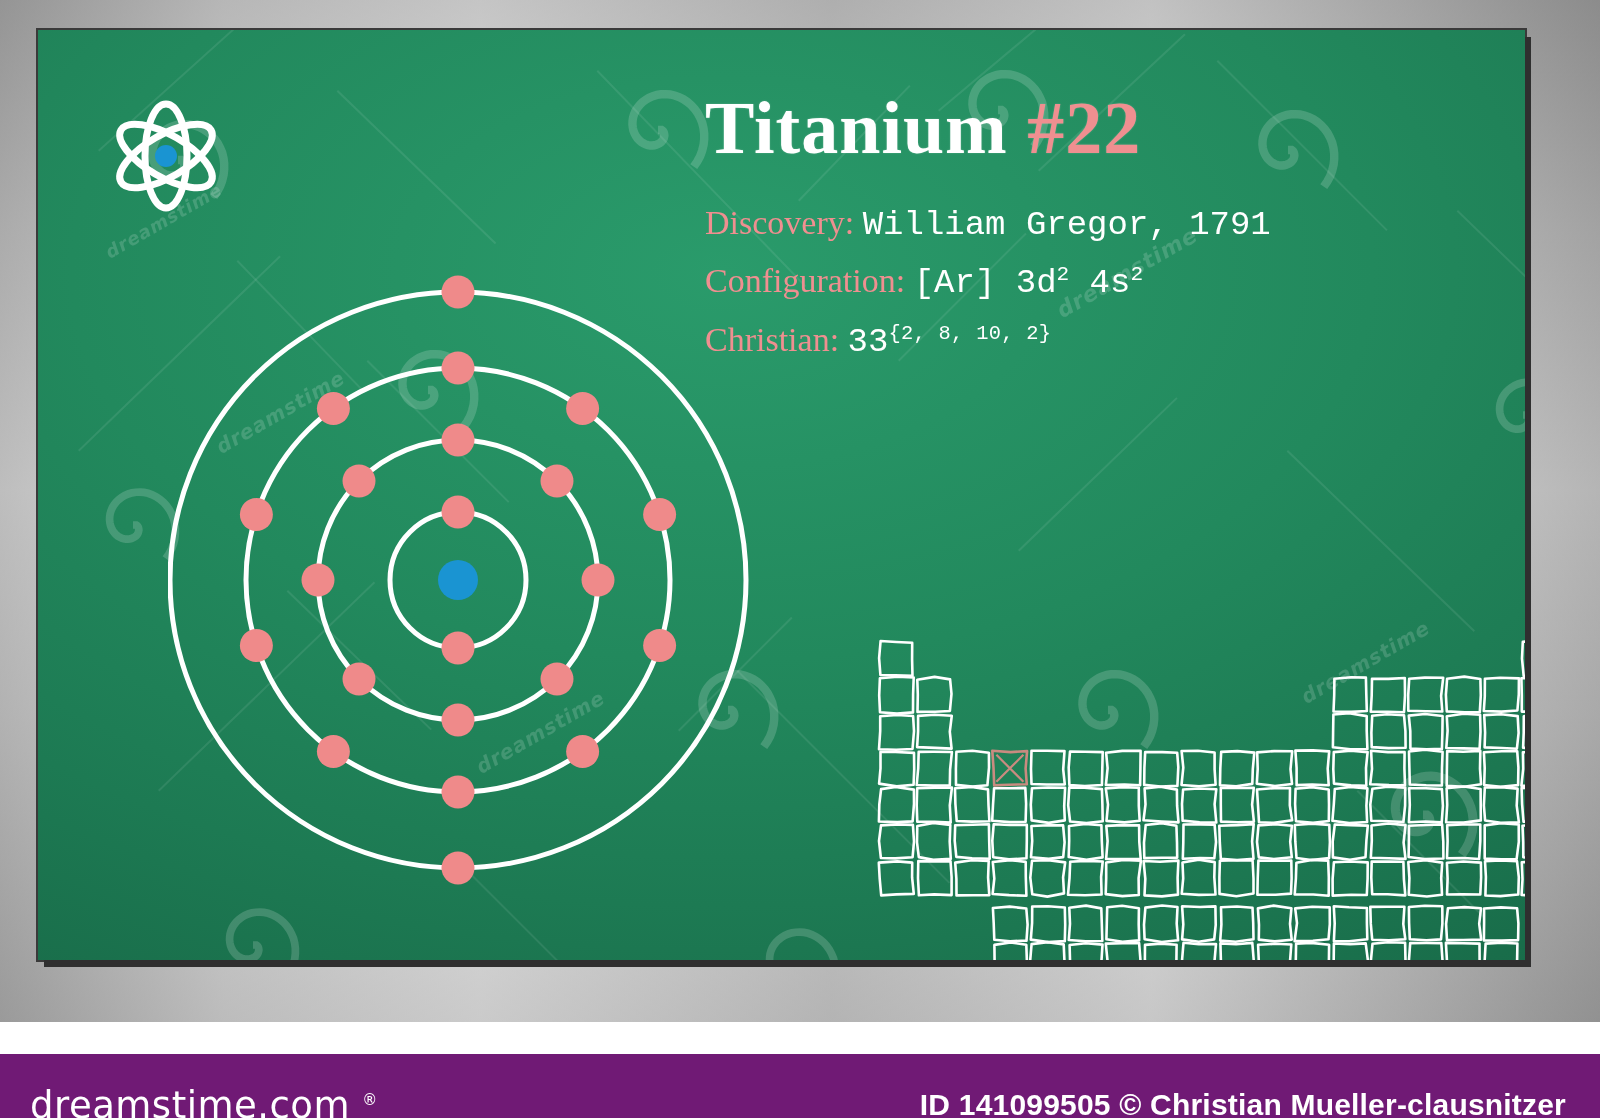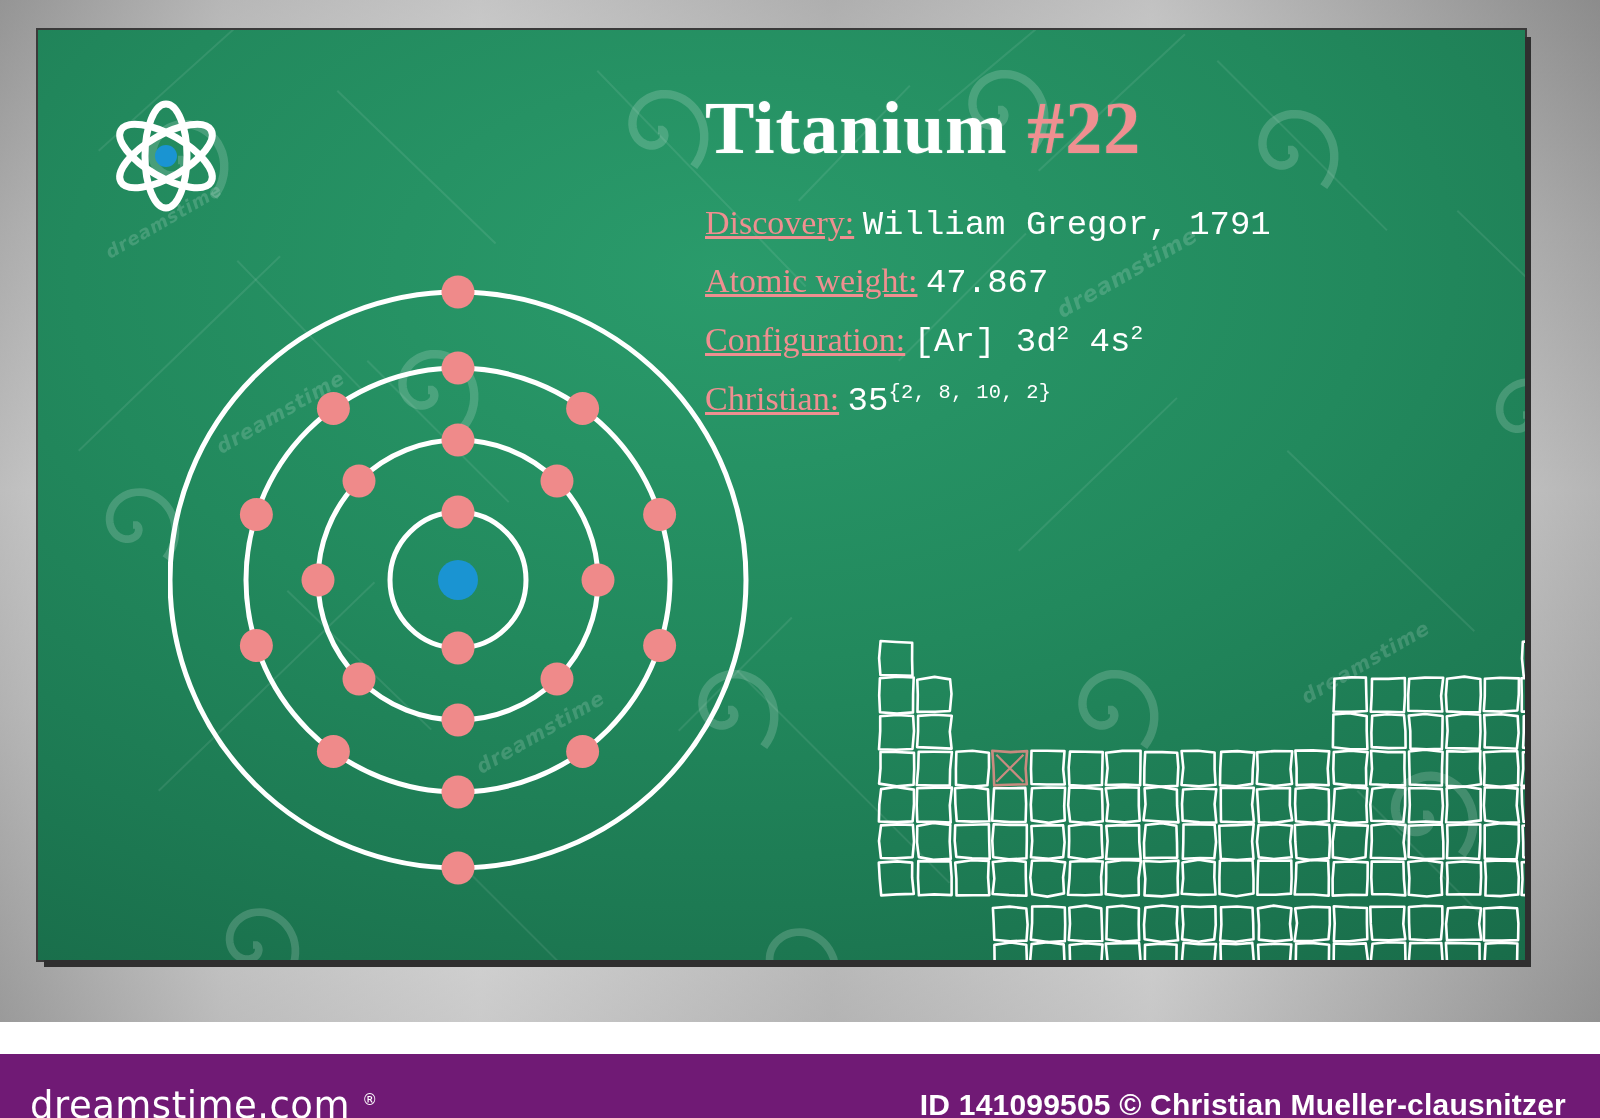--- a/index.html
+++ b/index.html
@@ -41,21 +41,21 @@
   #info{
     position:absolute;right:40px;top:60px;width:780px;
     color:#ffffff;
   }
   #title{
     font-size:74px;line-height:1.05;font-weight:700;color:#ffffff;
     letter-spacing:1px;text-shadow:0 0 2px rgba(255,255,255,.25);
   }
   #title .num{color:#ef8f90;}
   .row{font-size:34px;line-height:1.58;margin-top:2px;white-space:nowrap;}
-  .row .lbl{color:#ef8f90;text-decoration:underline;}
+  .row .lbl{color:#ef8f90;}
   .row .val{color:#ffffff;font-family:Liberation Mono, monospace;}
   sup{font-size:.62em;vertical-align:super;}
   .shells{font-size:.60em;vertical-align:super;letter-spacing:.3px;}
   #row-title-gap{height:26px;}
 
   
   #bohr{position:absolute;left:130px;top:190px;width:600px;height:680px;}
 
   
   #ptable{position:absolute;left:838px;top:608px;width:700px;height:330px;}
@@ -198,37 +198,33 @@
         <span class="num">#22</span>
       </div>
 
       <div id="row-title-gap"></div>
 
       <div class="row">
         <span class="lbl">Discovery:</span>
         <span class="val">William Gregor, 1791</span>
       </div>
 
-      <div class="row">
-        <span class="lbl">Atomic weight:</span>
-        <span class="val">47.867</span>
-      </div>
 
       <div class="row">
         <span class="lbl">Configuration:</span>
         <span class="val">
           <span>[Ar]</span>
           <span><span>3d</span><sup>2</sup></span>
           <span><span>4s</span><sup>2</sup></span>
         </span>
       </div>
 
       <div class="row">
         <span class="lbl">Christian:</span>
-        <span class="val">35</span><span class="val shells">{2, 8, 10, 2}</span>
+        <span class="val">33</span><span class="val shells">{2, 8, 10, 2}</span>
       </div>
 
     </div>
 
     <div id="ptable">
       <svg id="ptable-svg" viewBox="0 0 700 330" width="700" height="330" aria-hidden="true">
           <path d="M4.6 3.0 L20.3 4.0 L36.2 4.8 L36.1 21.6 L36.5 37.7 L19.3 37.2 L4.4 37.0 L3.1 20.1 Z" fill="none" stroke="#ffffff" stroke-width="2.6" stroke-linejoin="round" stroke-linecap="round"></path>
           <path d="M646.8 3.7 L662.6 3.3 L678.7 2.9 L680.6 19.8 L679.4 38.2 L662.4 37.9 L647.7 38.0 L646.0 20.6 Z" fill="none" stroke="#ffffff" stroke-width="2.6" stroke-linejoin="round" stroke-linecap="round"></path>
           <path d="M3.9 40.2 L21.5 38.7 L37.7 39.5 L37.1 56.5 L37.0 74.4 L21.0 75.6 L4.0 74.2 L3.2 57.4 Z" fill="none" stroke="#ffffff" stroke-width="2.6" stroke-linejoin="round" stroke-linecap="round"></path>
           <path d="M41.3 41.7 L58.6 38.9 L74.1 41.4 L75.5 55.9 L73.9 73.0 L59.1 73.7 L41.5 73.9 L41.8 56.7 Z" fill="none" stroke="#ffffff" stroke-width="2.6" stroke-linejoin="round" stroke-linecap="round"></path>

